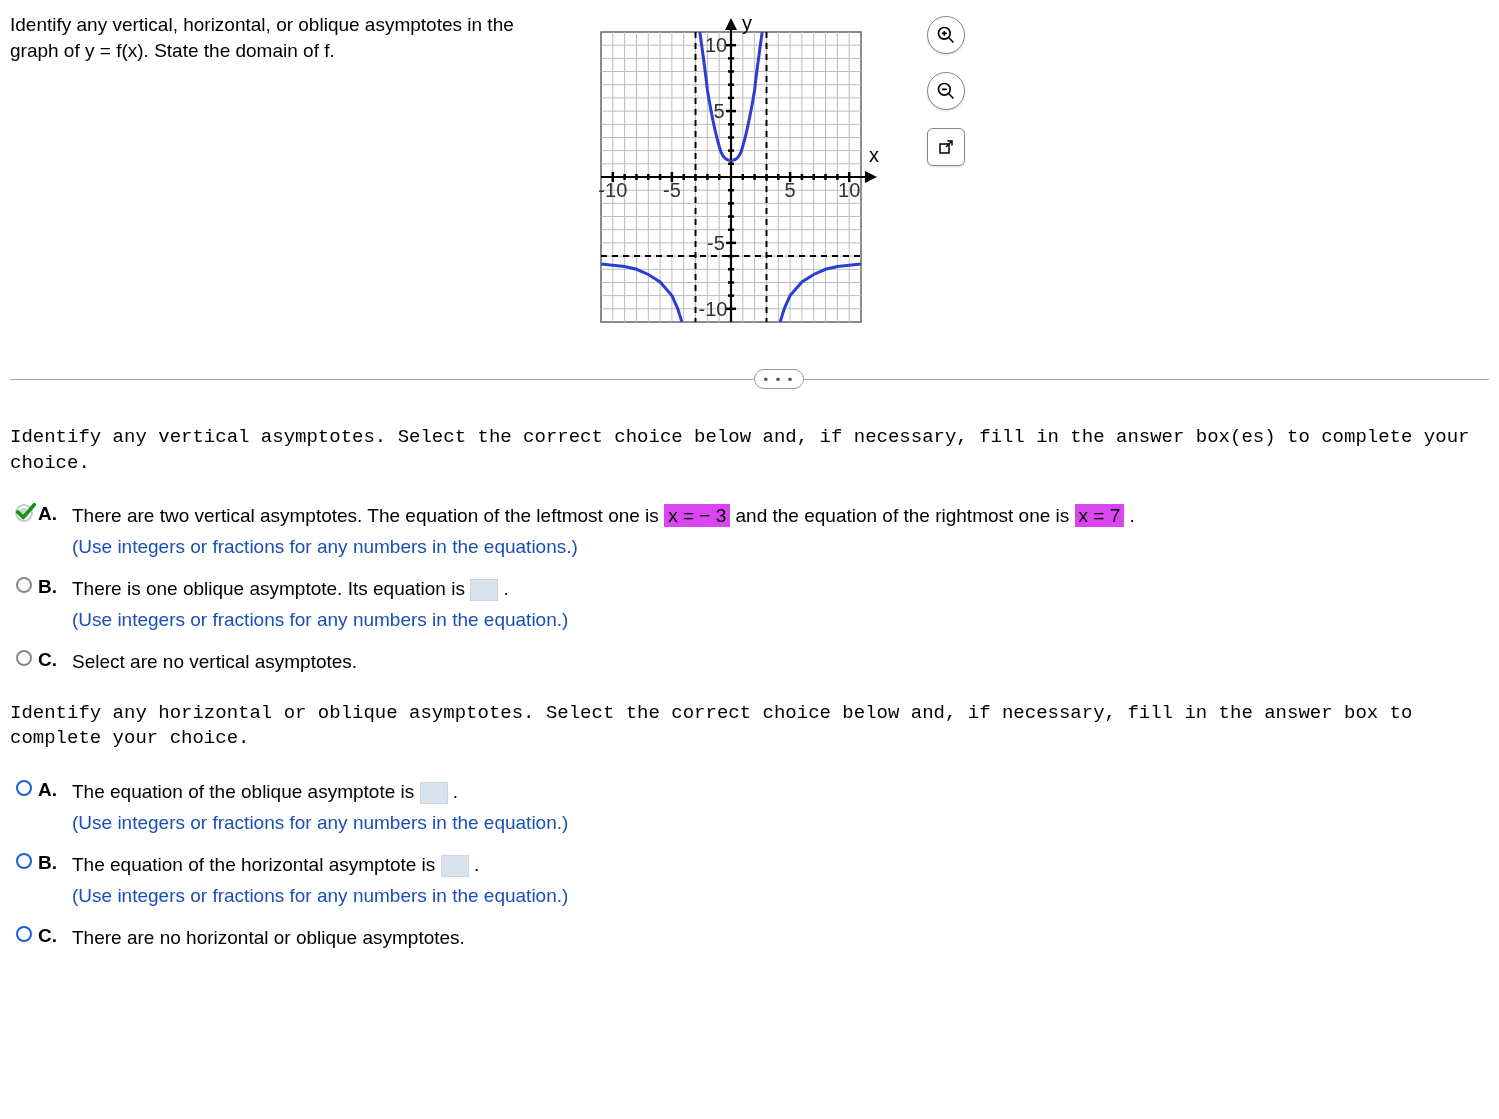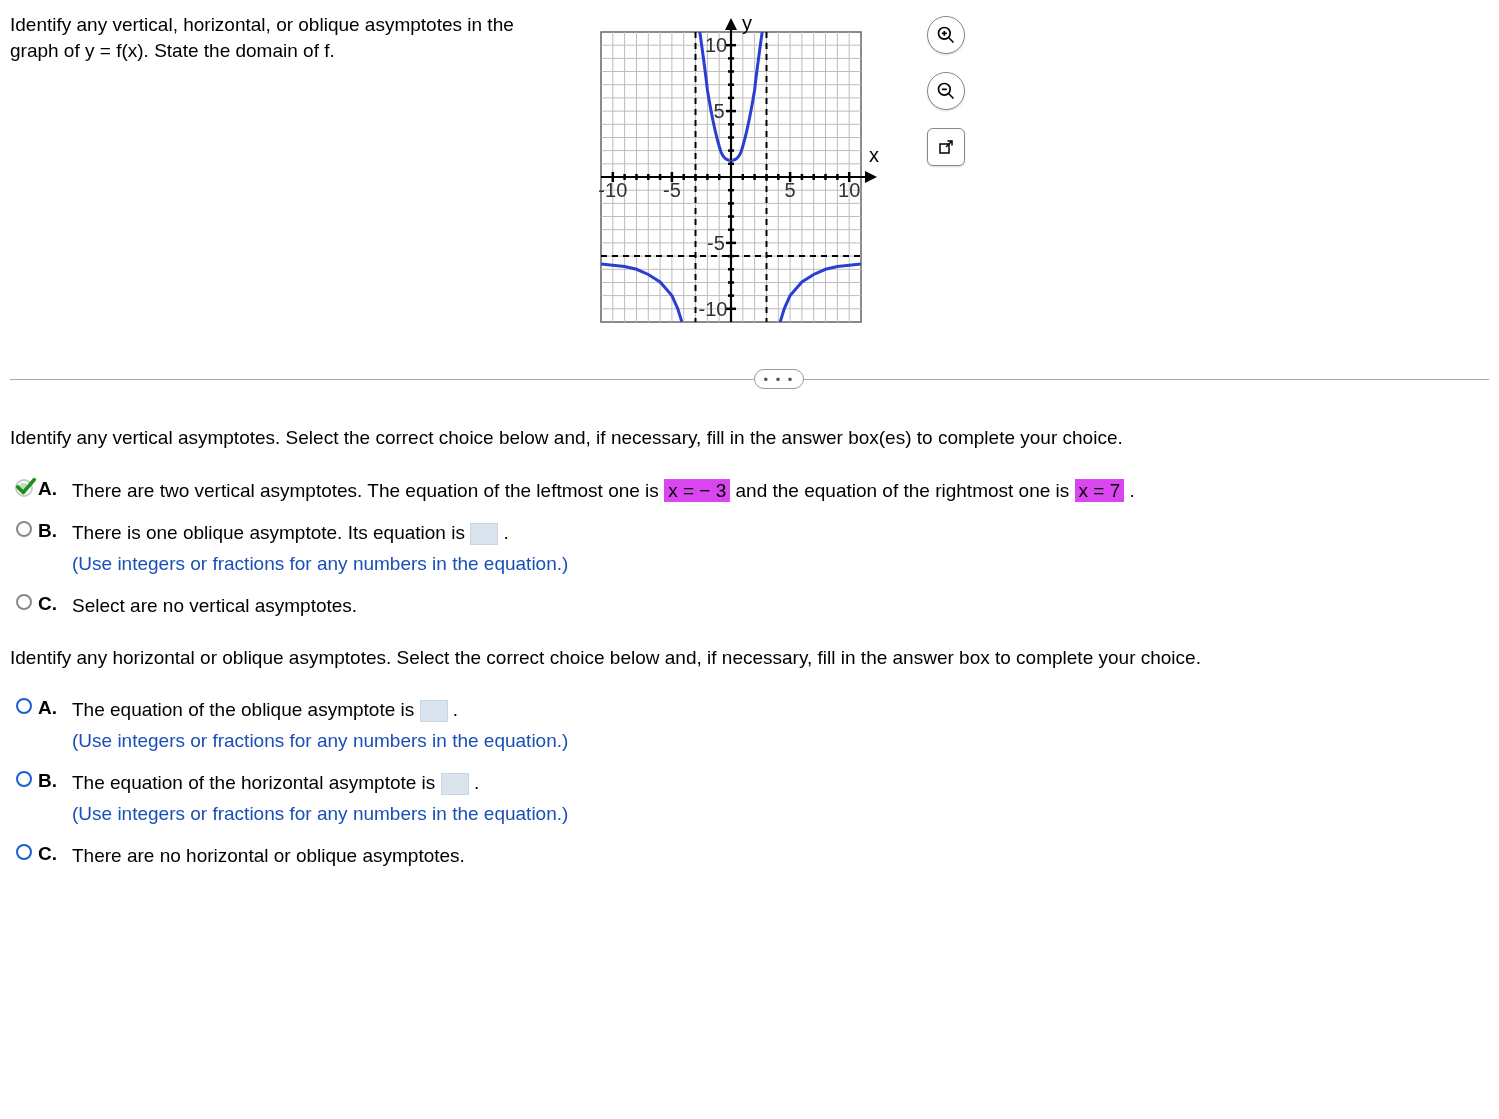--- a/index.html
+++ b/index.html
@@ -68,20 +68,21 @@
     width: 50px; height: 20px;
     background: #fff;
     border: 1px solid #999;
     border-radius: 10px;
     display: flex; align-items: center; justify-content: center;
     font-size: 13px; letter-spacing: 2px; color: #555;
   }
   .instruction {
     margin: 8px 0 26px 0;
     line-height: 1.35;
+    font-family: Liberation Mono, monospace;
   }
   .choice-group {
     margin: 0 0 24px 0;
   }
   .choice {
     display: flex;
     align-items: flex-start;
     margin: 14px 0 10px 0;
   }
   .radio-col {
@@ -320,20 +321,21 @@
           </svg>
       </span>
     </div>
     <div class="letter">A.</div>
     <div class="text-col">
       <span>There are two vertical asymptotes. The equation of the leftmost one is </span>
       <span class="ans-filled nowrap">x = − 3</span>
       <span> and the equation of the rightmost one is </span>
       <span class="ans-filled nowrap">x = 7</span>
       <span> .</span>
+      <div class="hint">(Use integers or fractions for any numbers in the equations.)</div>
     </div>
   </div>
 
   <div class="choice">
     <div class="radio-col">
         <span class="radio-empty"></span>
       </div>
     <div class="letter">B.</div>
     <div class="text-col">
       <span>There is one oblique asymptote. Its equation is </span>

